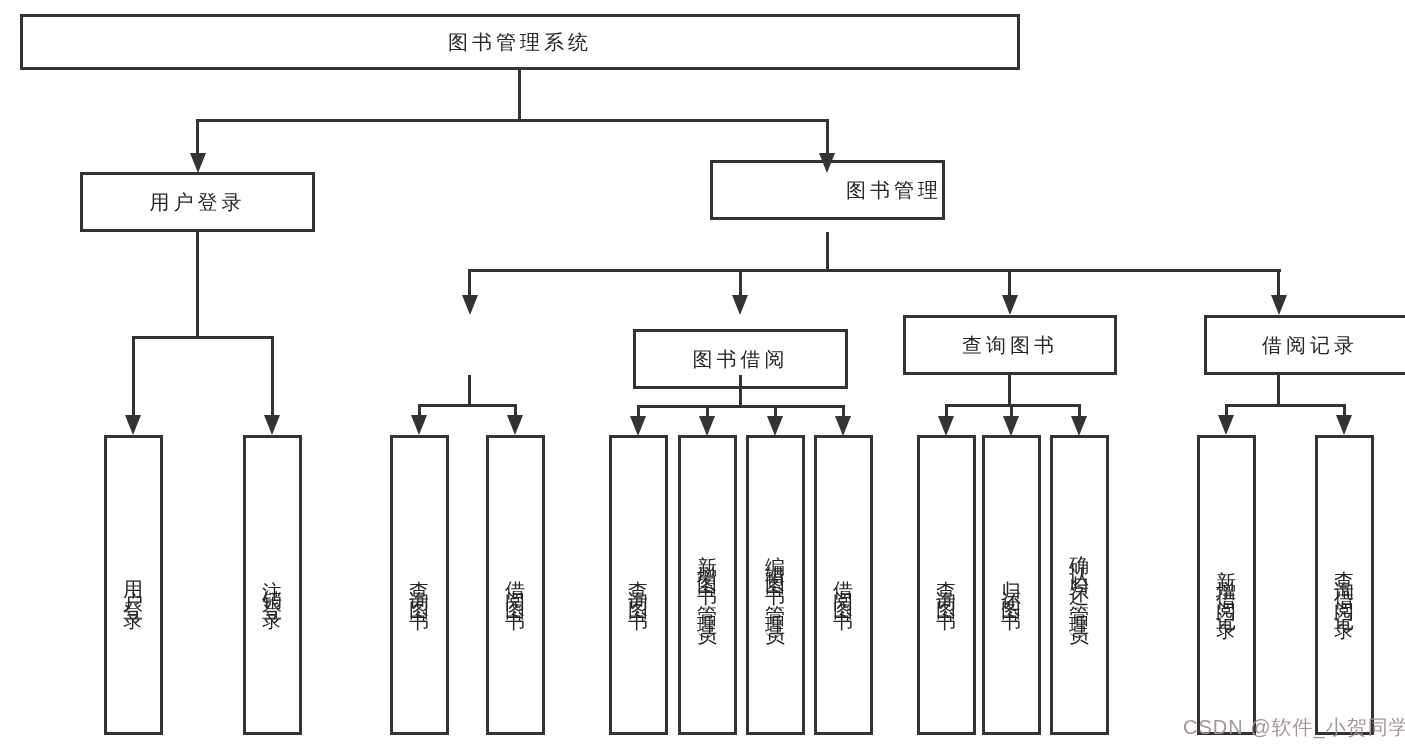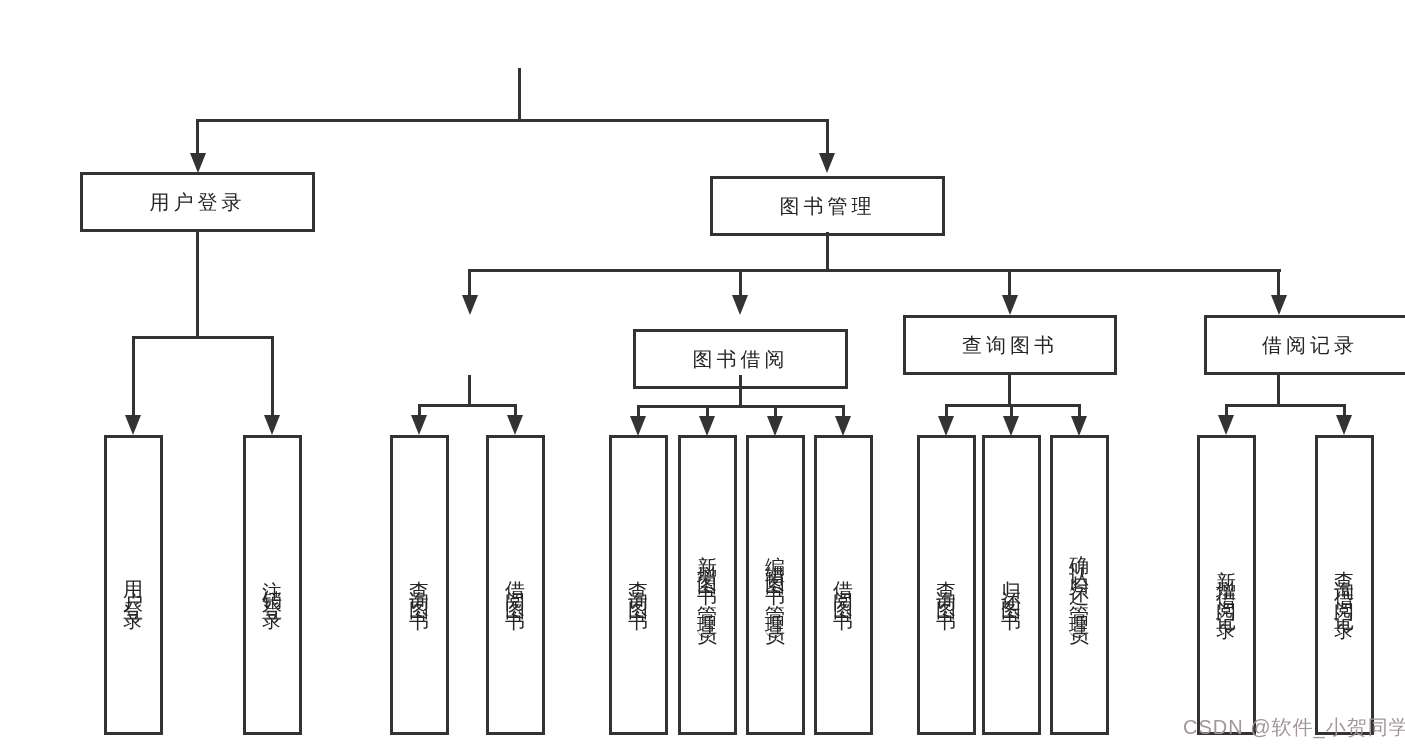--- a/index.html
+++ b/index.html
@@ -26,35 +26,38 @@
   .vl{position:absolute;width:3px;background:#333333;}
   .hl{position:absolute;height:3px;background:#333333;}
   .ar{position:absolute;width:0;height:0;border-left:8px solid transparent;border-right:8px solid transparent;border-top:20px solid #333333;}
   .watermark{
     position:absolute;left:1183px;top:714px;font-size:20px;letter-spacing:1px;
     color:#a39599;white-space:nowrap;
   }
   
   #b-root{left:20px;top:14px;width:994px;height:50px;}
   #b-user-login{left:80px;top:172px;width:229px;}
-  #b-book-mgmt{left:710px;top:176px;width:229px;}
+  #b-book-mgmt{left:710px;top:160px;width:229px;justify-content:flex-end;}
   #b-new-book{left:362px;top:315px;width:210px;}
   #b-book-borrow{left:633px;top:329px;width:209px;}
   #b-cur-borrow{left:903px;top:315px;width:208px;}
   #b-records{left:1204px;top:315px;width:206px;}
   #v1{left:104px;}#v2{left:243px;}#v3{left:390px;}#v4{left:486px;}
   #v5{left:609px;}#v6{left:678px;}#v7{left:746px;}#v8{left:814px;}
   #v9{left:917px;}#v10{left:982px;}#v11{left:1050px;}
   #v12{left:1197px;}#v13{left:1315px;}
 </style>
 </head>
 <body>
 
 <div id="canvas">
 
+  <div class="hbox" id="b-root">
+    <span>图书管理系统</span>
+  </div>
 
   <div class="hbox" id="b-user-login">
     <span>用户登录</span>
   </div>
   <div class="hbox" id="b-book-mgmt">
     <span>图书管理</span>
   </div>
 
   <div class="hbox" id="b-book-borrow">
     <span>图书借阅</span>

